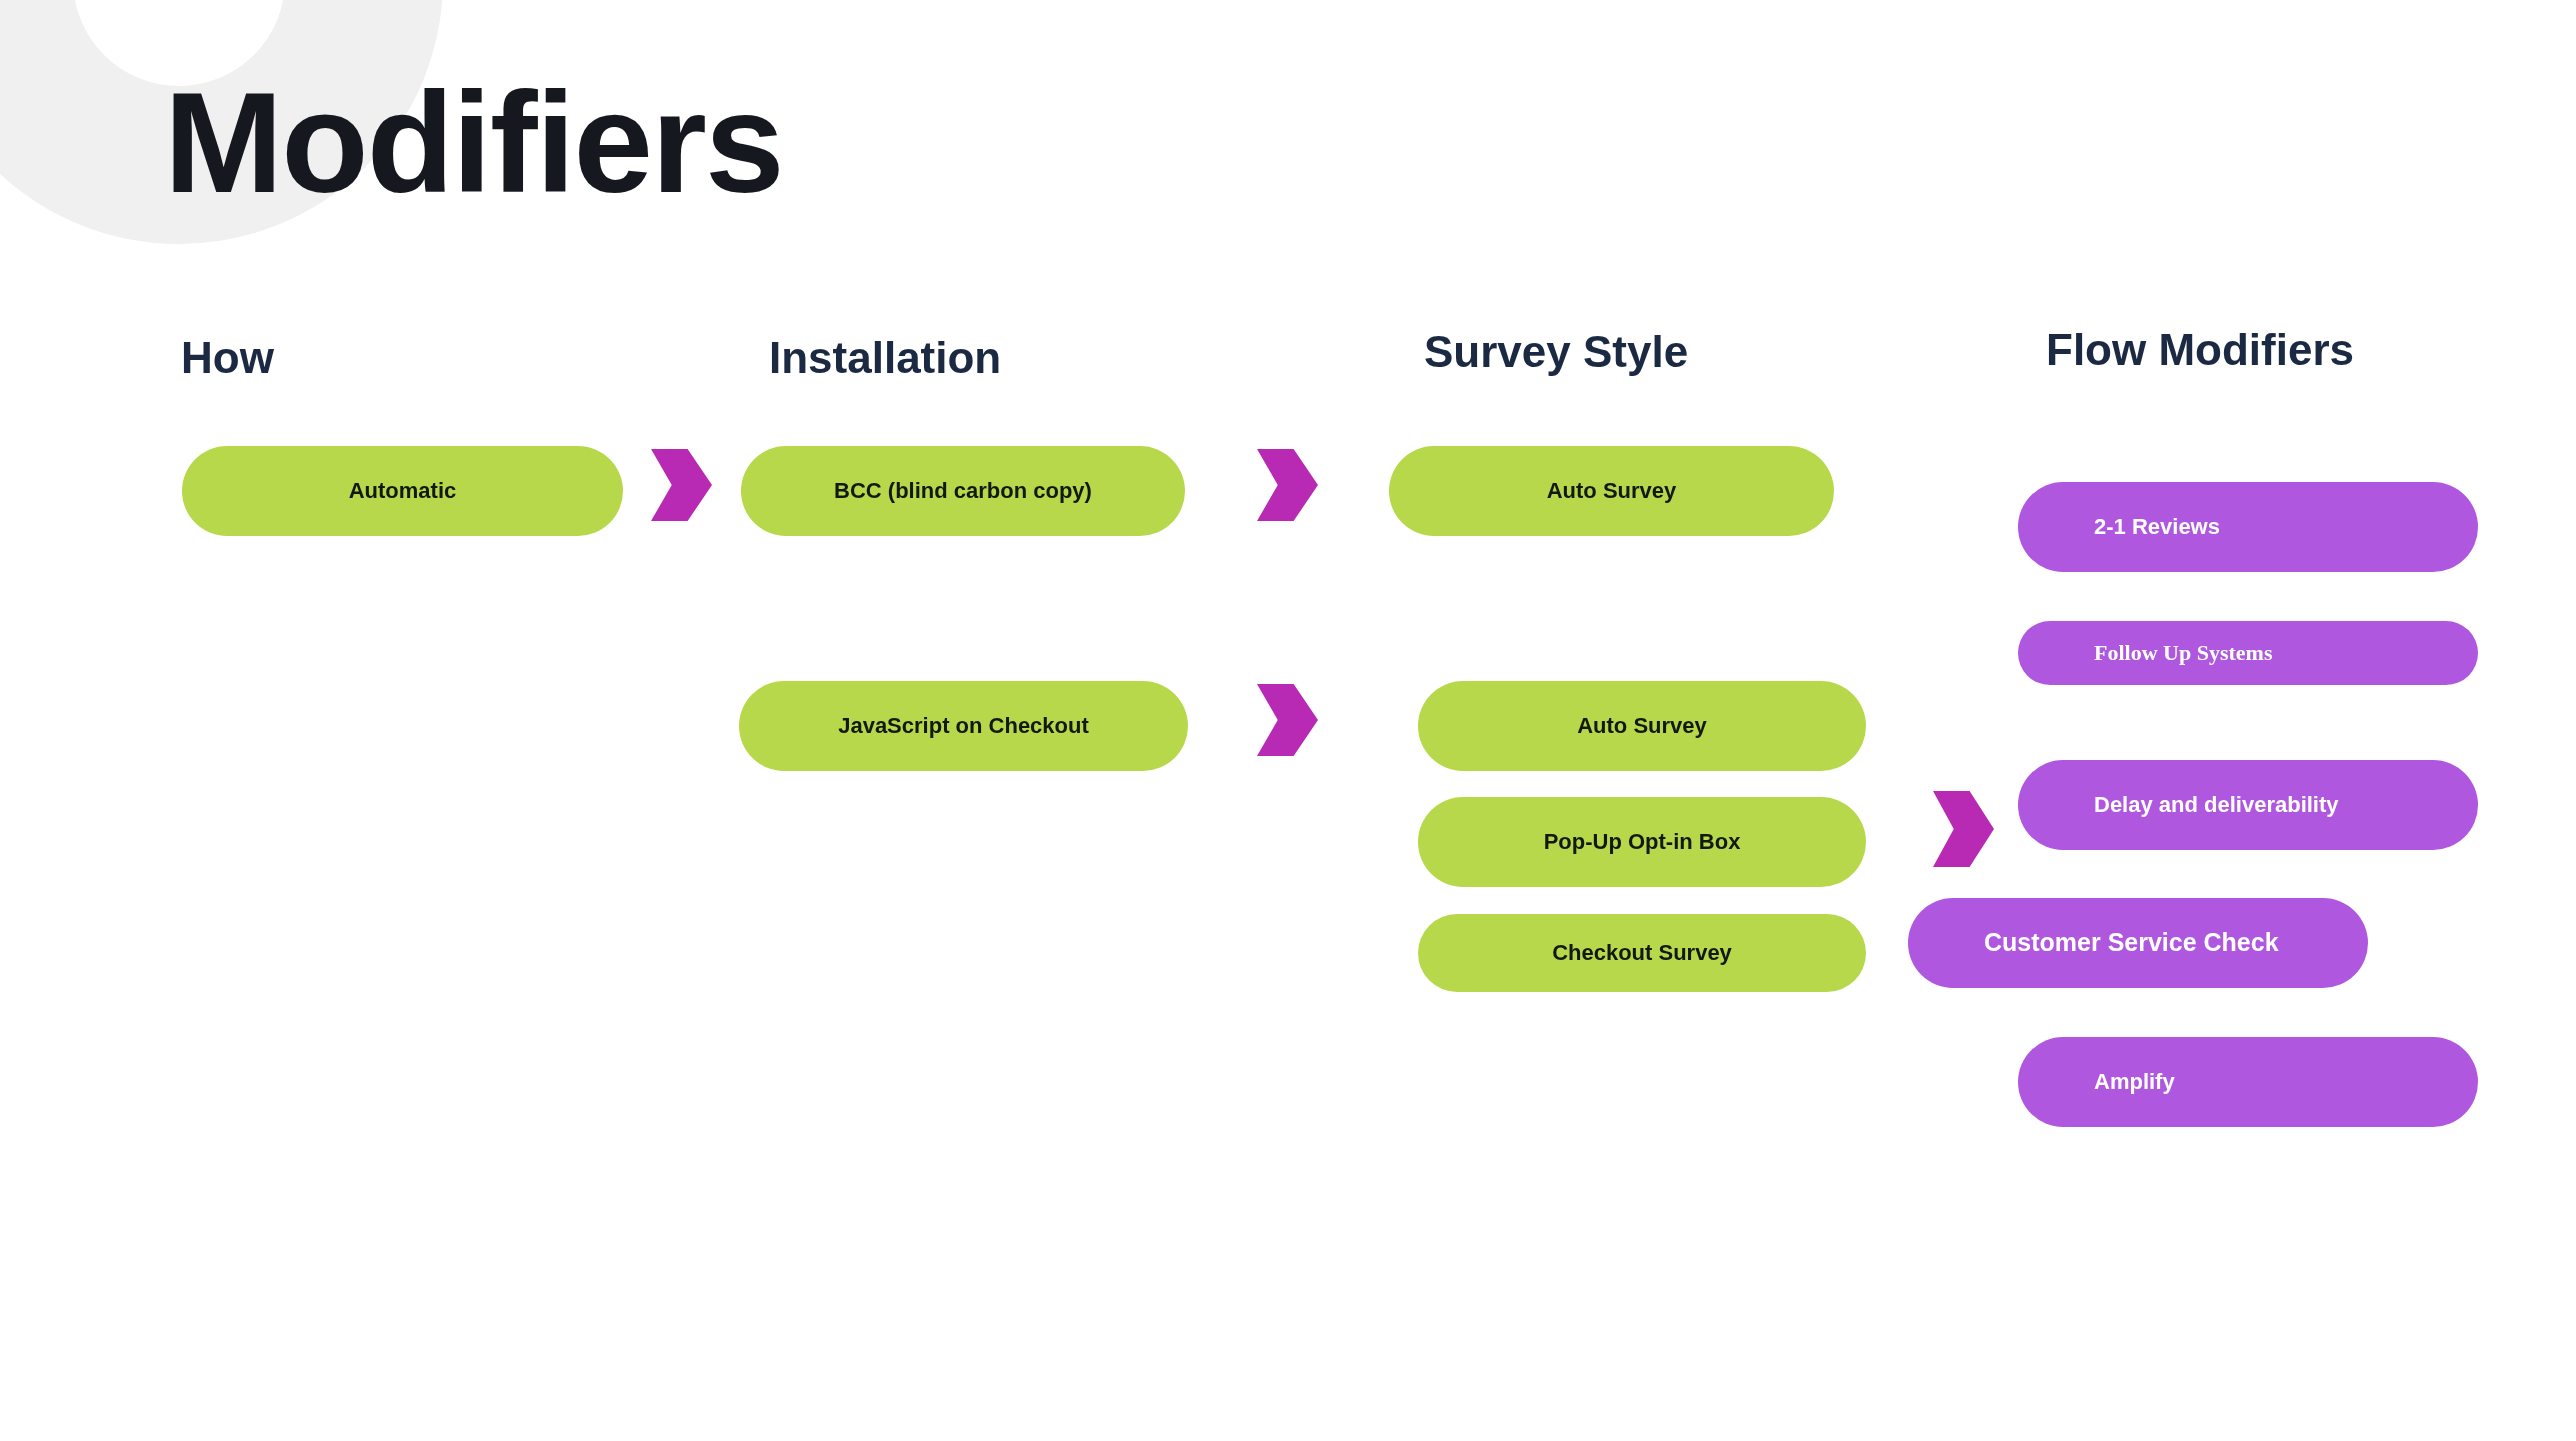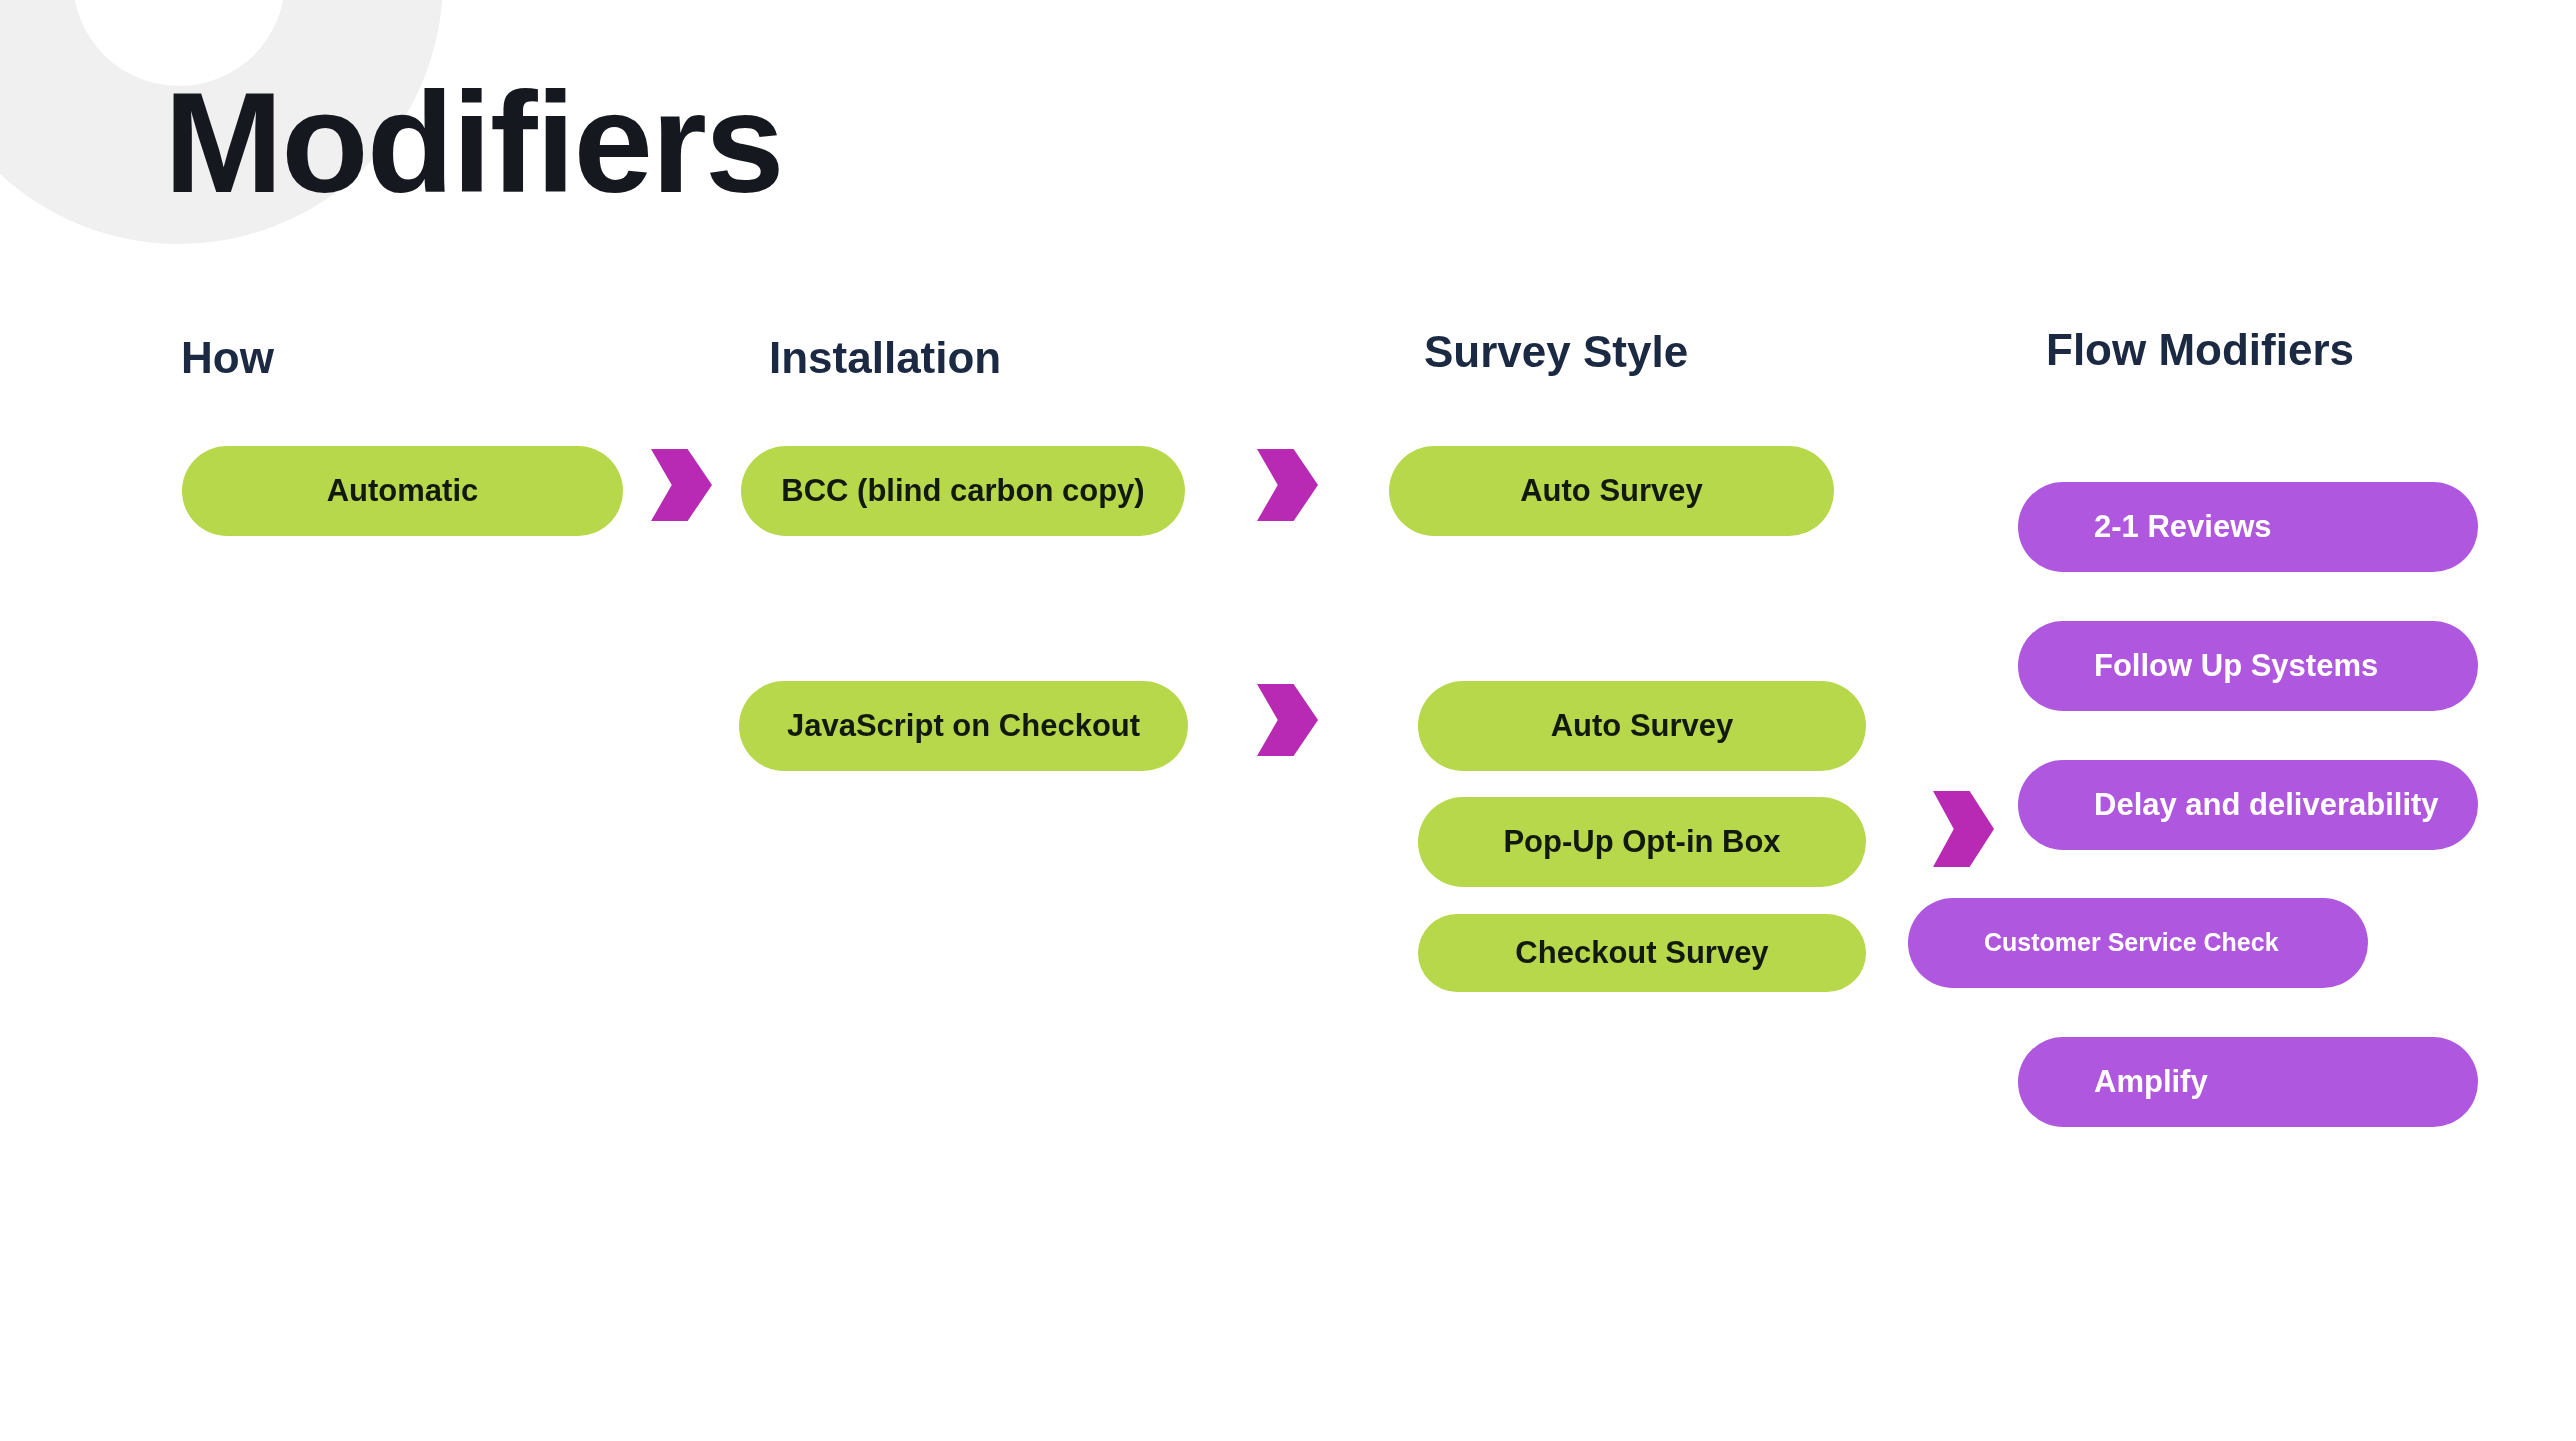--- a/index.html
+++ b/index.html
@@ -42,21 +42,21 @@
     font-weight: bold;
     color: var(--heading-text, #1b2a42);
   }
   .pill {
     position: absolute;
     box-sizing: border-box;
     border-radius: 57px;
     display: flex;
     align-items: center;
     font-weight: bold;
-    font-size: 31px;
+    font-size: 22px;
     line-height: 1.1;
   }
   .pill.green {
     background: var(--green-pill, #b7d84a);
     color: var(--green-pill-text, #121a10);
     justify-content: center;
     text-align: center;
     padding: 0 29px;
   }
   .pill.purple {
@@ -107,20 +107,20 @@
 
   <div class="pill green" style="left:739px; top:681px; width:449px; height:90px;">JavaScript on Checkout</div>
   <div class="chev" style="left:1257px; top:684px; width:61px; height:72px;"></div>
   <div class="pill green" style="left:1418px; top:681px; width:448px; height:90px;">Auto Survey</div>
   <div class="pill green" style="left:1418px; top:797px; width:448px; height:90px;">Pop-Up Opt-in Box</div>
   <div class="pill green" style="left:1418px; top:914px; width:448px; height:78px;">Checkout Survey</div>
 
   <div class="chev" style="left:1933px; top:791px; width:61px; height:76px;"></div>
 
   <div class="pill purple" style="left:2018px; top:482px; width:460px; height:90px;">2-1 Reviews</div>
-  <div class="pill purple" style="left:2018px; top:621px; width:460px; height:90px;">Follow Up Systems</div>
+  <div class="pill purple" style="left:2018px; top:621px; width:460px; height:64px;font-family:Liberation Serif, serif;">Follow Up Systems</div>
   <div class="pill purple" style="left:2018px; top:760px; width:460px; height:90px;">Delay and deliverability</div>
   <div class="pill purple small" style="left:1908px; top:898px; width:460px; height:90px;">Customer Service Check</div>
   <div class="pill purple" style="left:2018px; top:1037px; width:460px; height:90px;">Amplify</div>
 
 
 </div>
 
 
 </body></html>

